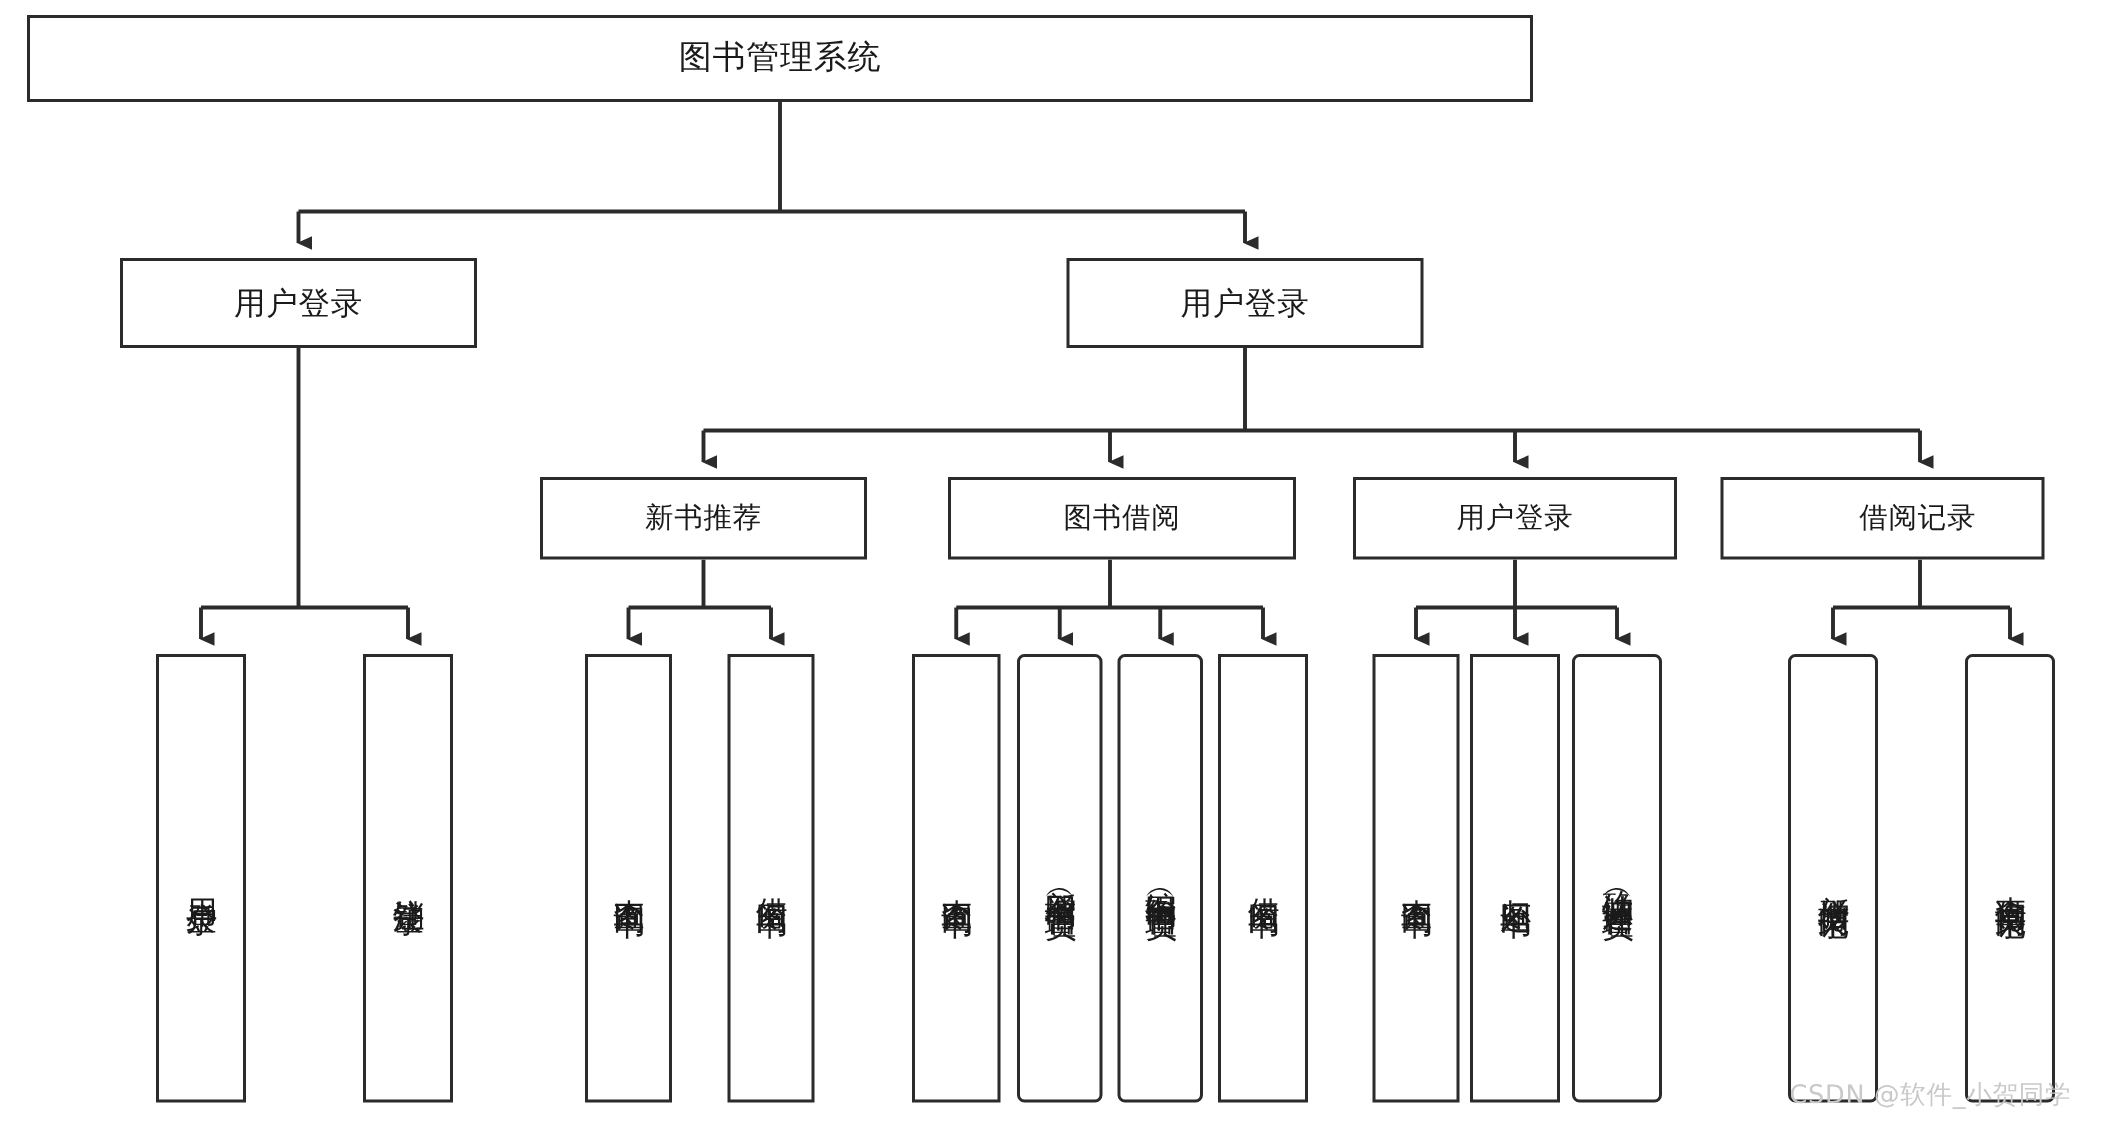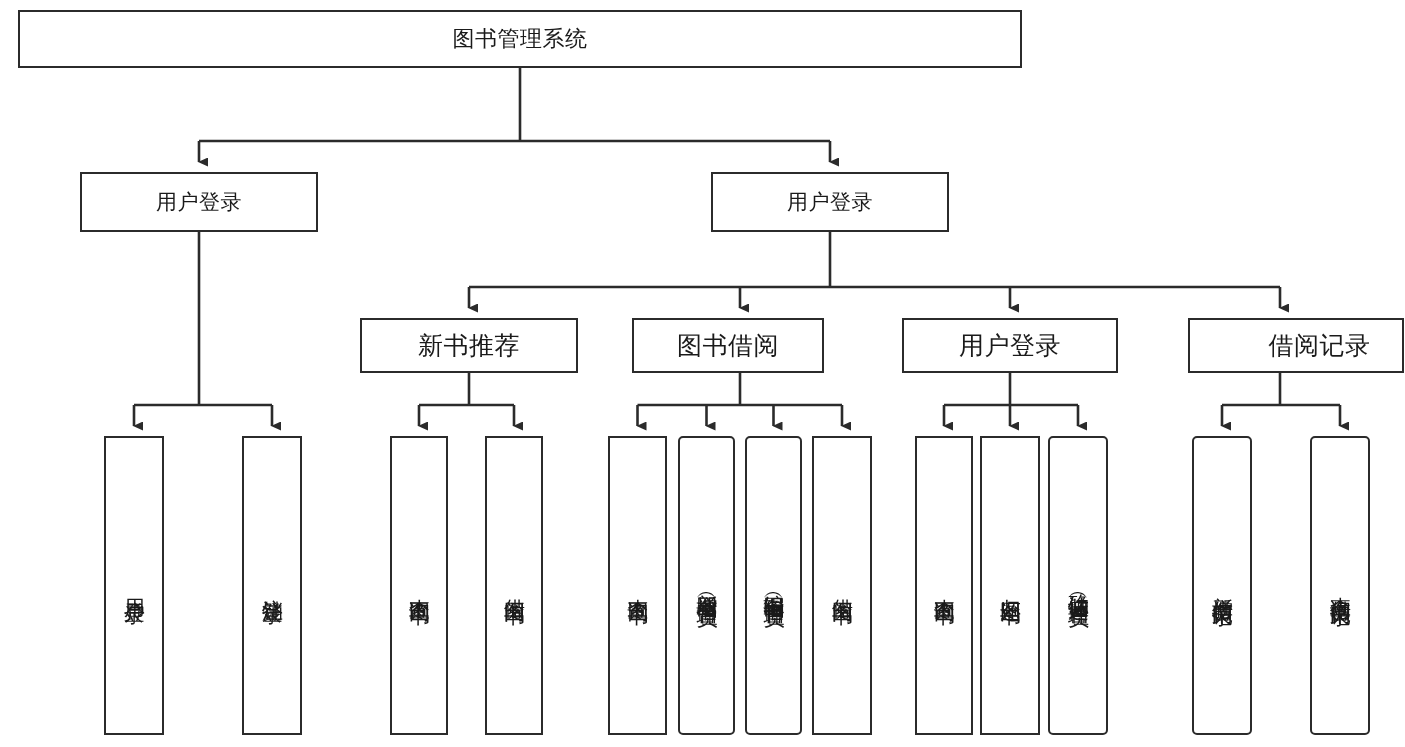--- a/index.html
+++ b/index.html
@@ -46,21 +46,21 @@
     text-align: right;
   }
   .node.vertical .node-label {
     writing-mode: vertical-rl;
     text-orientation: upright;
     line-height: 1.0;
     letter-spacing: 2px;
     font-size: 21px;
   }
   .node.root .node-label { font-size: 22px; }
-  .node.level2 .node-label { font-size: 25px; }
+  .node.level2 .node-label { font-size: 19px; }
   .watermark {
     position: absolute;
     color: #c9c9c9;
     font-size: 17px;
     white-space: nowrap;
     letter-spacing: 0.5px;
     pointer-events: none;
   }
 </style>
 </head>
@@ -116,27 +116,27 @@
       </div>
       <div class="node" style="left: 80px; top: 172px; width: 238px; height: 60px;">
         <span class="node-label">用户登录</span>
       </div>
       <div class="node" style="left: 711px; top: 172px; width: 238px; height: 60px;">
         <span class="node-label">用户登录</span>
       </div>
       <div class="node level2" style="left: 360px; top: 318px; width: 218px; height: 55px;">
         <span class="node-label">新书推荐</span>
       </div>
-      <div class="node level2" style="left: 632px; top: 318px; width: 192px; height: 55px;">
+      <div class="node level2" style="left: 632px; top: 318px; width: 232px; height: 55px;">
         <span class="node-label">图书借阅</span>
       </div>
       <div class="node level2" style="left: 902px; top: 318px; width: 216px; height: 55px;">
         <span class="node-label">用户登录</span>
       </div>
-      <div class="node level2" style="left: 1188px; top: 318px; width: 216px; height: 55px; padding-left: 47px;">
+      <div class="node level2" style="left: 1147px; top: 318px; width: 216px; height: 55px; padding-left: 47px;">
         <span class="node-label">借阅记录</span>
       </div>
       <div class="node vertical" style="left: 104px; top: 436px; width: 60px; height: 299px;">
         <span class="node-label">用户登录</span>
       </div>
       <div class="node vertical" style="left: 242px; top: 436px; width: 60px; height: 299px;">
         <span class="node-label">注销登录</span>
       </div>
       <div class="node vertical" style="left: 390px; top: 436px; width: 58px; height: 299px;">
         <span class="node-label">查询图书</span>
@@ -166,13 +166,14 @@
         <span class="node-label">确认归还（管理员）</span>
       </div>
       <div class="node vertical rounded" style="left: 1192px; top: 436px; width: 60px; height: 299px;">
         <span class="node-label">新增借阅记录</span>
       </div>
       <div class="node vertical rounded" style="left: 1310px; top: 436px; width: 60px; height: 299px;">
         <span class="node-label">查询借阅记录</span>
       </div>
     </div>
 
+  <div class="watermark" style="left: 1193px; top: 718px;">CSDN @软件_小贺同学</div>
 </div>
 
 </body></html>

